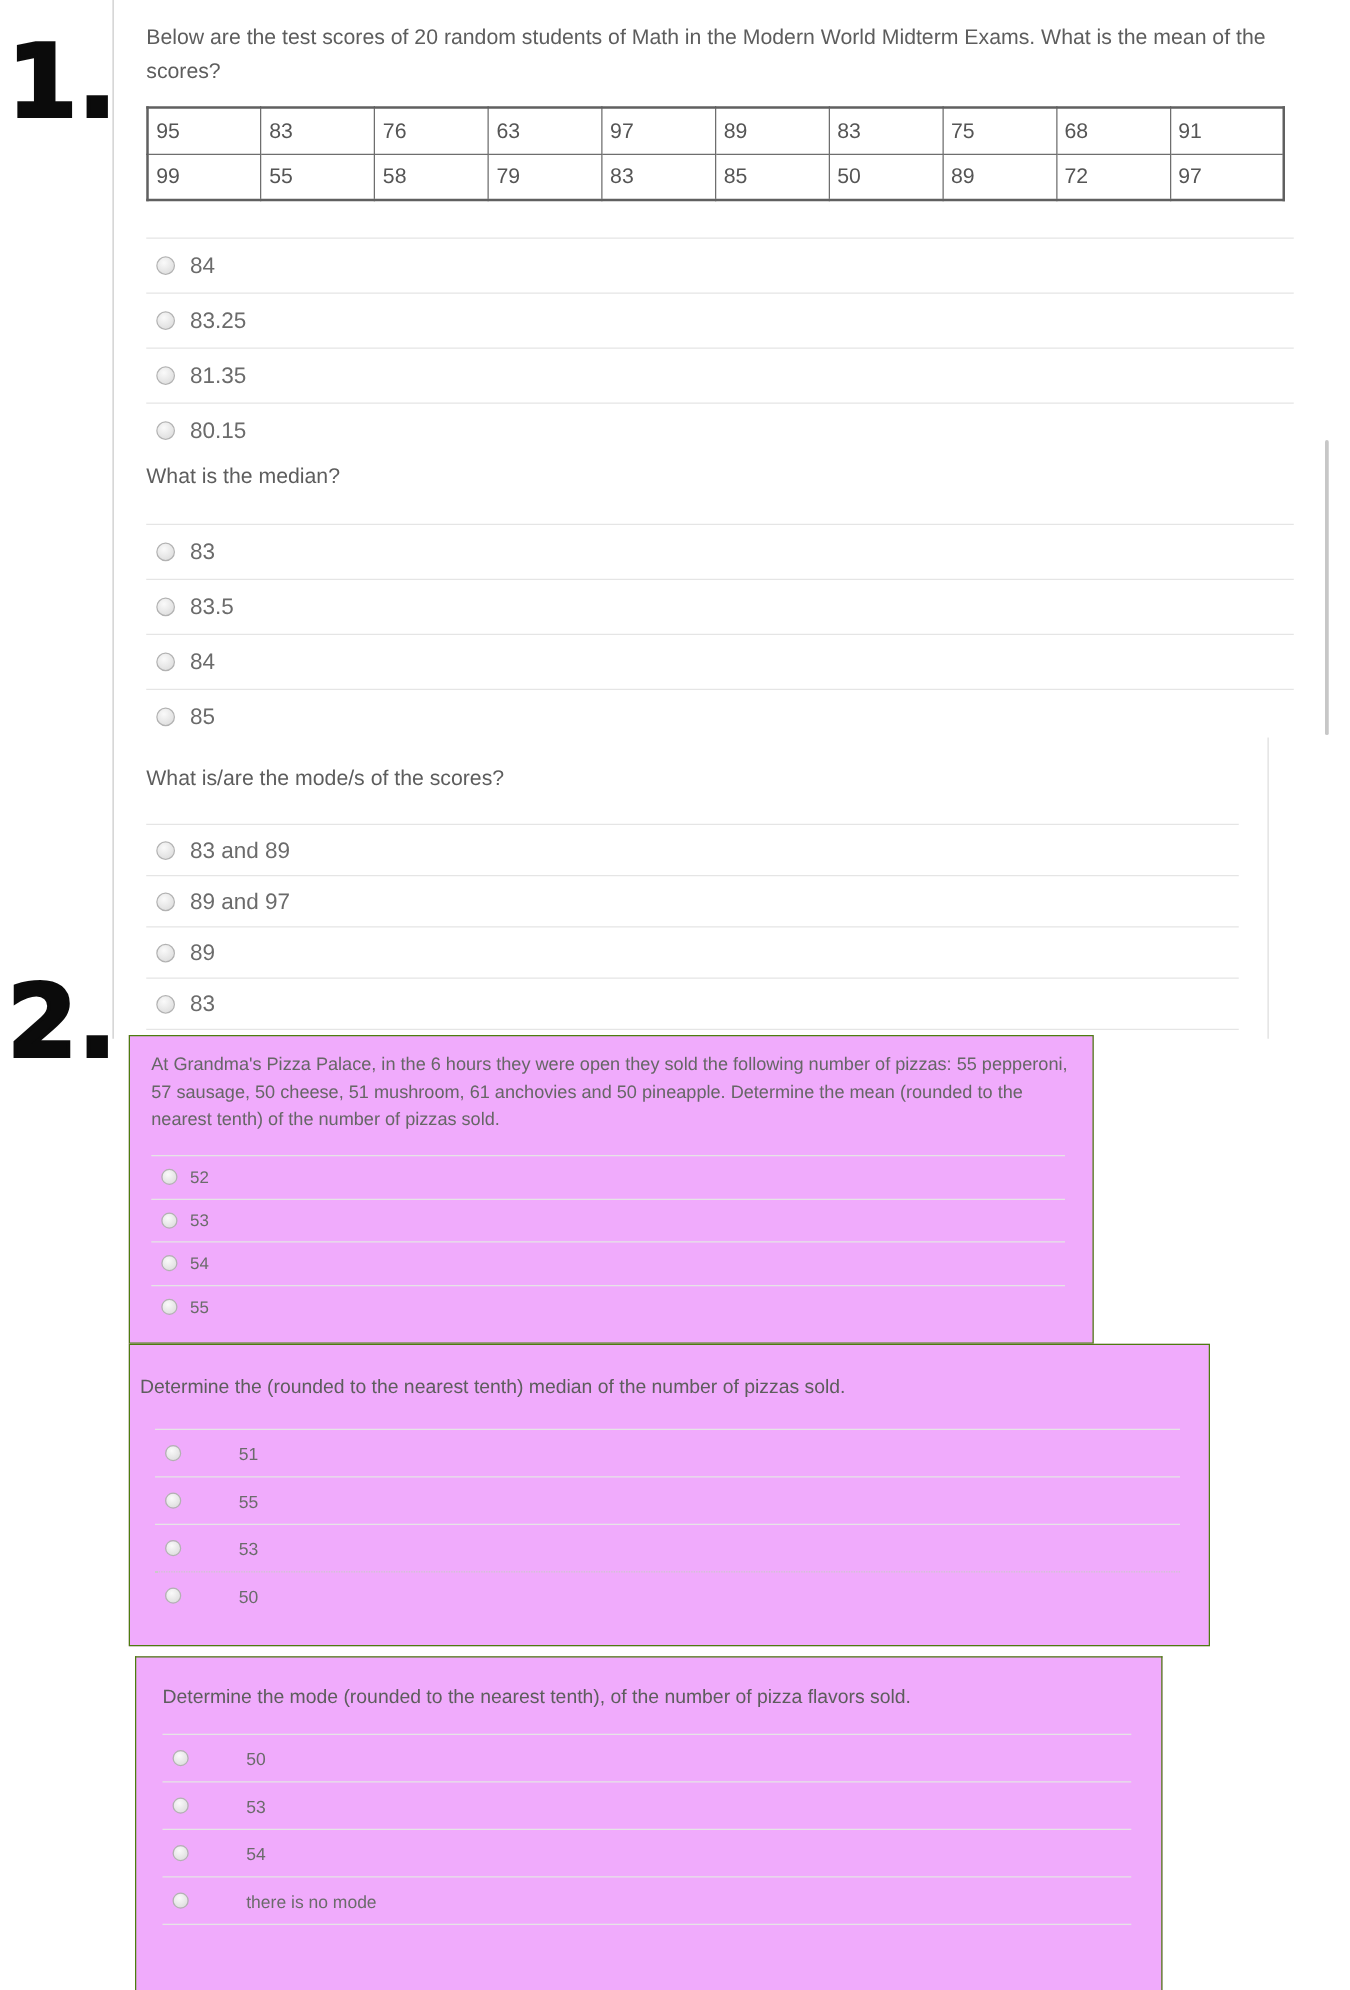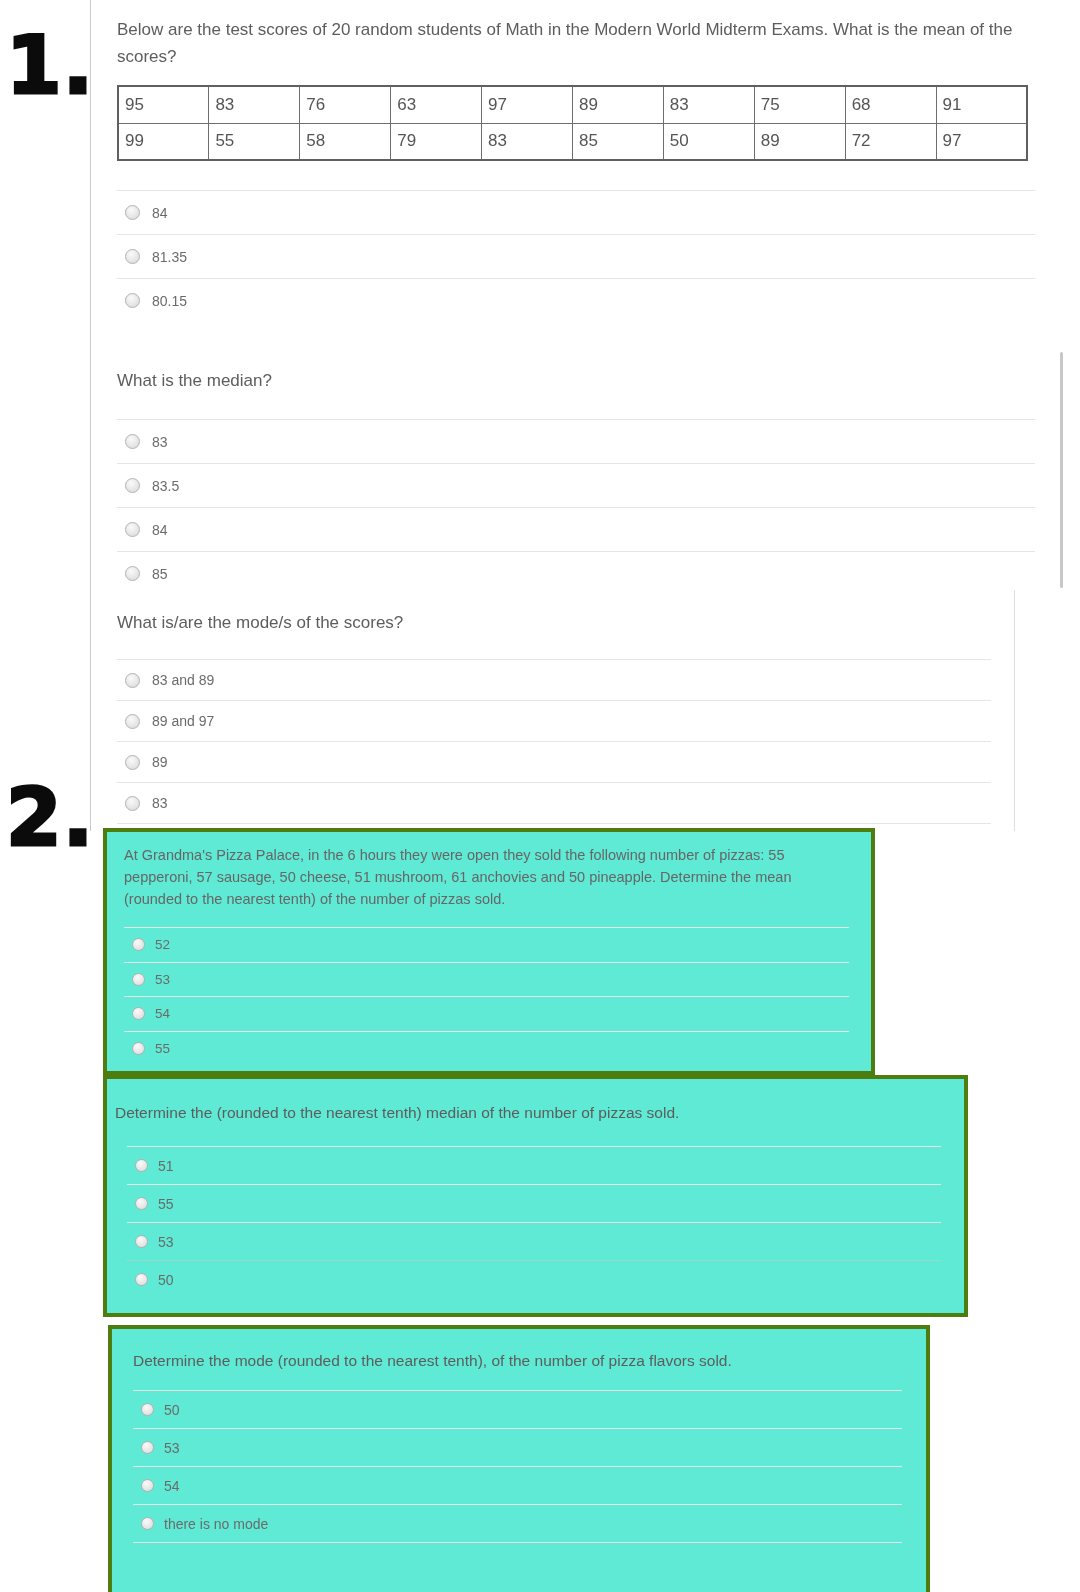--- a/index.html
+++ b/index.html
@@ -20,35 +20,35 @@
 
   
   table.scores { border-collapse:collapse; table-layout:fixed; width:911px;
     border:2px solid #606060; }
   table.scores td { border:1px solid #6e6e6e; height:37px; padding:0 6px;
     font-size:17px; color:#555; vertical-align:middle; text-align:left; }
 
   
   .opt-row { display:flex; align-items:center; border-top:1px solid #e5e5e5; }
   .group-end { border-top:1px solid #e5e5e5; height:0; }
-  .h44 { height:44px; } .h41 { height:41px; } .h38 { height:38px; } .h34 { height:34.5px; }
+  .h44 { height:44px; } .h41 { height:41px; } .h38 { height:38px;gap:36px; } .h34 { height:34.5px; }
   .dotted-top { border-top:1px dotted #c9c9c9; }
 
   .radio { display:inline-block; border-radius:50%; border:1px solid #b2b2b2;
     background:radial-gradient(circle at 40% 32%, #fafafa 0%, #e7e7e7 55%, #d8d8d8 100%);
     flex:none; }
   .r16 { width:15px; height:15px; margin:0 12px 0 8px; }
   .r13 { width:13px; height:13px; margin:0 10px 0 8px; }
 
-  .opt-label { font-size:14px; color:#6b6b6b; }
+  .opt-label { font-size:18px; color:#6b6b6b; }
   .opt-label.sm { font-size:13.5px; }
   .opt-label.md { font-size:14px; }
 
   
-  .panel { position:absolute; background:#5eead4; border:4px solid #4d7c0f; }
+  .panel { position:absolute; background:#f0abfc; border:1px solid #4d7c0f; }
 
   .vline { background:#cacaca; }
   .hairline { background:#dedede; }
 </style>
 </head>
 <body>
 
 <div class="abs vline" style="left:90px; top:0; width:1px; height:831px;"></div>
 
 <div class="abs qnum" style="left:6px; top:26px;">1.</div>
@@ -85,20 +85,24 @@
 </tbody>
   </table>
 
 <div class="abs" style="left:117px; top:190px; width:918px;">
   <div class="opt-row h44">
     <span class="radio r16"></span>
     <span class="opt-label">84</span>
   </div>
   <div class="opt-row h44">
     <span class="radio r16"></span>
+    <span class="opt-label">83.25</span>
+  </div>
+  <div class="opt-row h44">
+    <span class="radio r16"></span>
     <span class="opt-label">81.35</span>
   </div>
   <div class="opt-row h44">
     <span class="radio r16"></span>
     <span class="opt-label">80.15</span>
   </div>
 </div>
 
 <div class="abs prompt" style="left:117px; top:367px; width:918px;">What is the median?</div>
 

